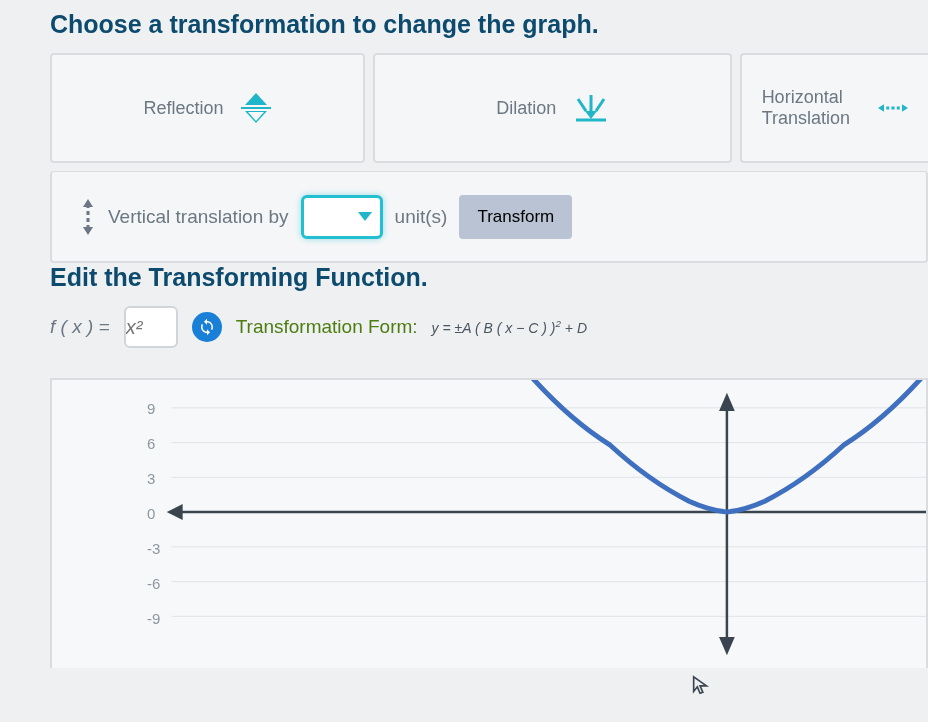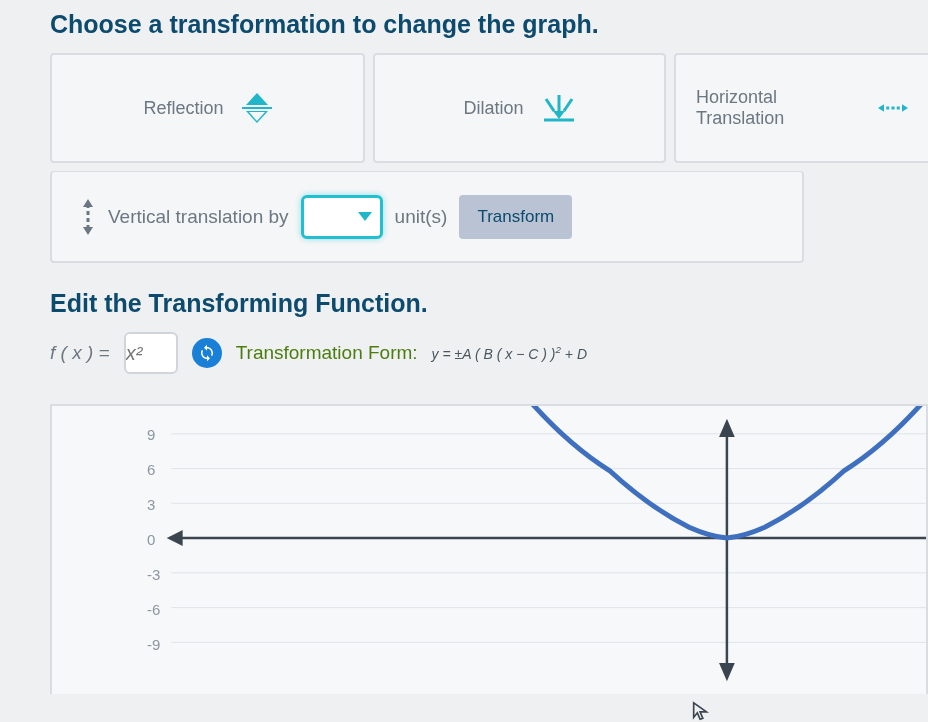--- a/index.html
+++ b/index.html
@@ -31,21 +31,21 @@
       display: flex;
       align-items: center;
       justify-content: center;
       gap: 18px;
       font-size: 18px;
       color: #6b7884;
       cursor: pointer;
       padding: 0 20px;
     }
     .trans-card.c1 { width: 315px; align-items: center; }
-    .trans-card.c2 { width: 293px; }
+    .trans-card.c2 { width: 359px; }
     .trans-card.c3 { flex: 1; border-right: none; border-radius: 4px 0 0 4px; }
 
     .reflect-icon {
       display: inline-flex;
       flex-direction: column;
       align-items: center;
       gap: 2px;
     }
     .reflect-icon .tri-up { width:0;height:0;border-left:11px solid transparent;border-right:11px solid transparent;border-bottom:12px solid #1fb6c9; }
     .reflect-icon .line { width:30px; height:2px; background:#1fb6c9; }
@@ -59,42 +59,41 @@
       border-top: 1px solid #d9dde2;
       border-radius: 4px;
       background: #f5f6f7;
       height: 92px;
       display:flex;
       align-items:center;
       padding: 0 28px;
       gap: 12px;
       font-size: 19px;
       color:#6b7884;
-      margin-bottom: 26px;
-      width: 754px;
+      width: 878px;
     }
     .vt-input-wrap{
       display:flex; align-items:center;
       border: 3px solid #22bfd1;
       border-radius: 6px;
       background:#fff;
       height: 44px;
       box-shadow: 0 0 6px rgba(34,191,209,.45);
     }
     .vt-input{
       width: 46px; height:100%; border:none; outline:none;
       font-size:18px; padding:0 8px; background:transparent;
     }
     .vt-dd{
       width:30px;height:100%;display:flex;align-items:center;justify-content:center;
       background:transparent;
     }
     .vt-dd .caret{width:0;height:0;border-left:7px solid transparent;border-right:7px solid transparent;border-top:9px solid #1fb6c9;}
     .btn-transform{
-      background:#b9c3d4; color:#0c4a6e; border:none; border-radius:4px;
+      background:#b9c3d4; color:#000000; border:none; border-radius:4px;
       height:44px; padding:8px 18px; font-size:17px; cursor:default;
     }
 
     .fx-row{
       display:flex; align-items:center; gap:14px; font-size:19px; color:#6b7884;
       margin: 12px 0 30px 0;
     }
     .fx-input{
       border:2px solid #cfd5db; border-radius:6px; background:#fff;
       width:54px; height:42px; font-size:20px; text-align:left;

